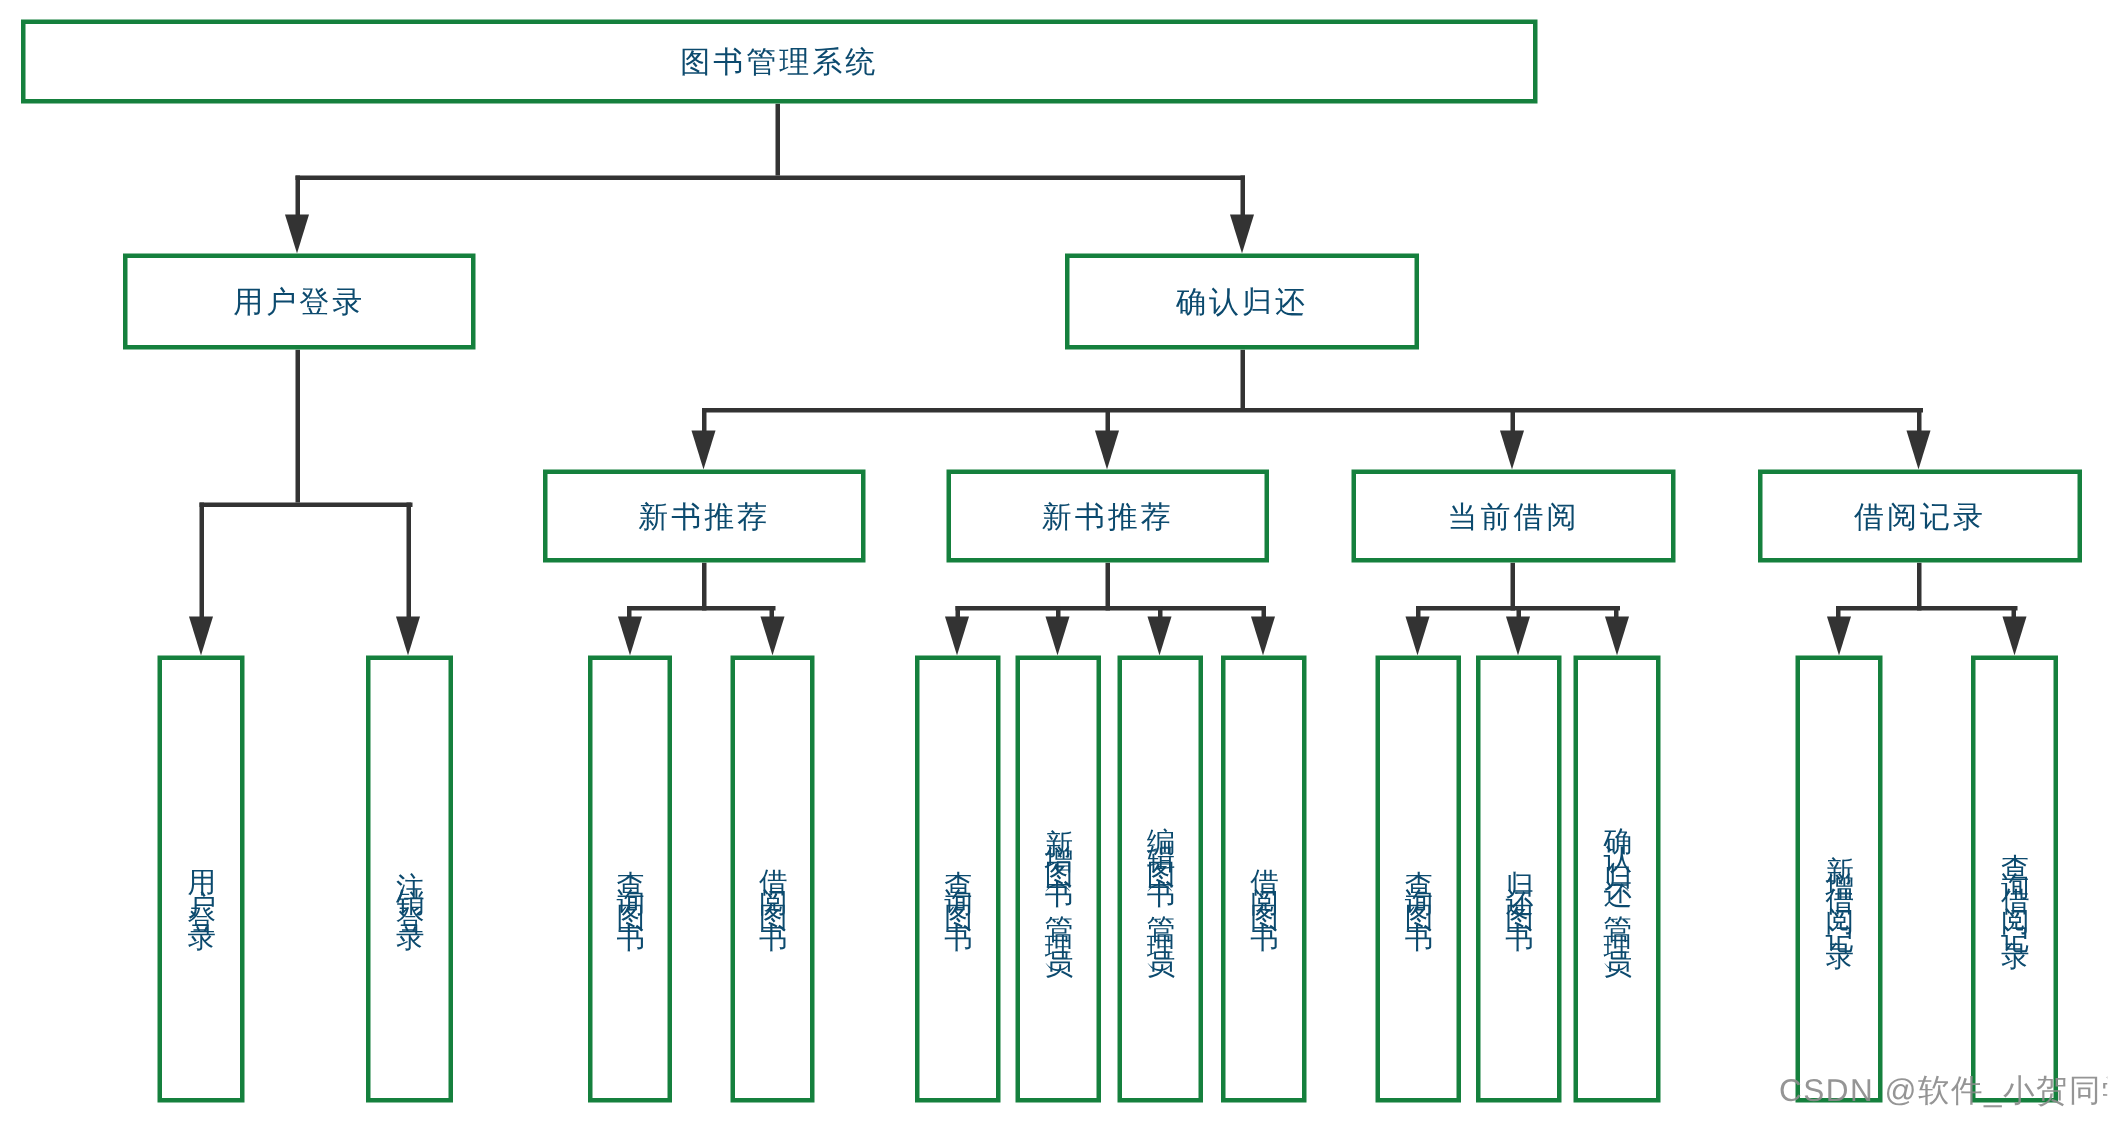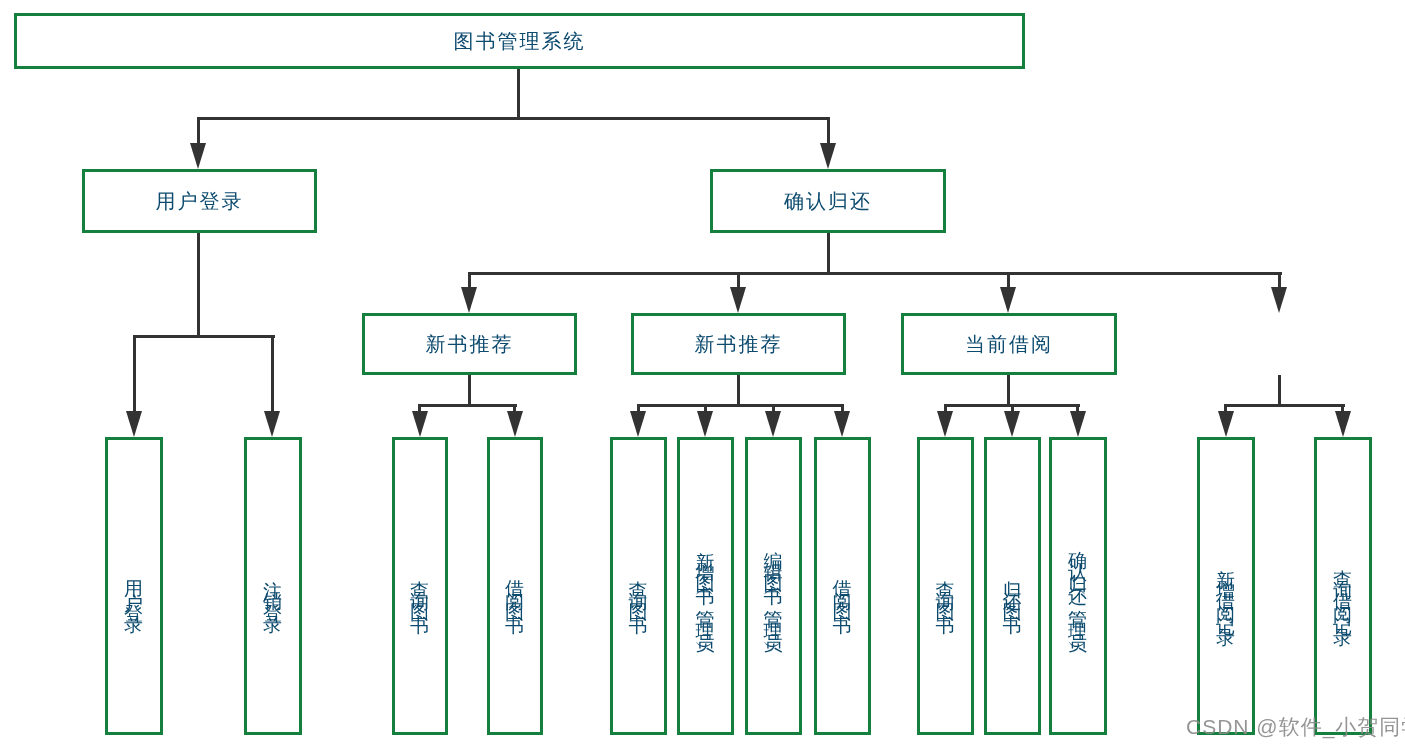--- a/index.html
+++ b/index.html
@@ -89,20 +89,21 @@
   <div class="ln" style="left:737px; top:272px; width:3px; height:17px;"></div>
   <div class="arr" style="left:730px; top:287px;"></div>
   <div class="ln" style="left:1007px; top:272px; width:3px; height:17px;"></div>
   <div class="arr" style="left:1000px; top:287px;"></div>
   <div class="ln" style="left:1278px; top:272px; width:3px; height:17px;"></div>
   <div class="arr" style="left:1271px; top:287px;"></div>
 
   <div class="box" style="left:362px; top:313px; width:215px; height:62px;">新书推荐</div>
   <div class="box" style="left:631px; top:313px; width:215px; height:62px;">新书推荐</div>
   <div class="box" style="left:901px; top:313px; width:216px; height:62px;">当前借阅</div>
+  <div class="box" style="left:1172px; top:313px; width:216px; height:62px;">借阅记录</div>
 
   <div class="ln" style="left:468px; top:375px; width:3px; height:32px;"></div>
   <div class="ln" style="left:737px; top:375px; width:3px; height:32px;"></div>
   <div class="ln" style="left:1007px; top:375px; width:3px; height:32px;"></div>
   <div class="ln" style="left:1278px; top:375px; width:3px; height:32px;"></div>
 
   <div class="ln" style="left:418px; top:404px; width:99px; height:3px;"></div>
   <div class="ln" style="left:637px; top:404px; width:207px; height:3px;"></div>
   <div class="ln" style="left:944px; top:404px; width:136px; height:3px;"></div>
   <div class="ln" style="left:1224px; top:404px; width:121px; height:3px;"></div>

